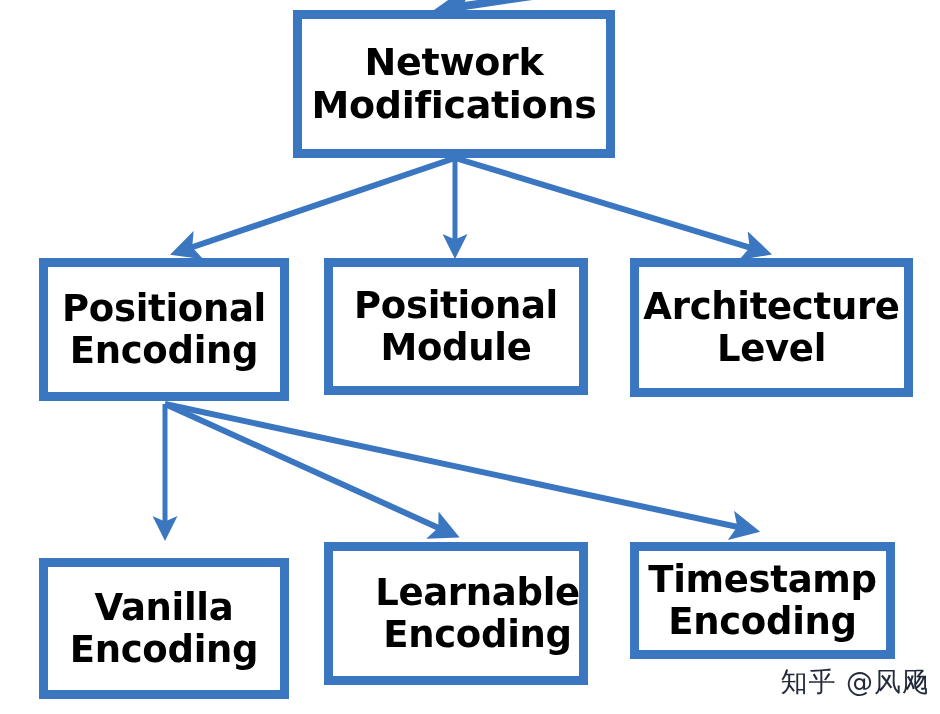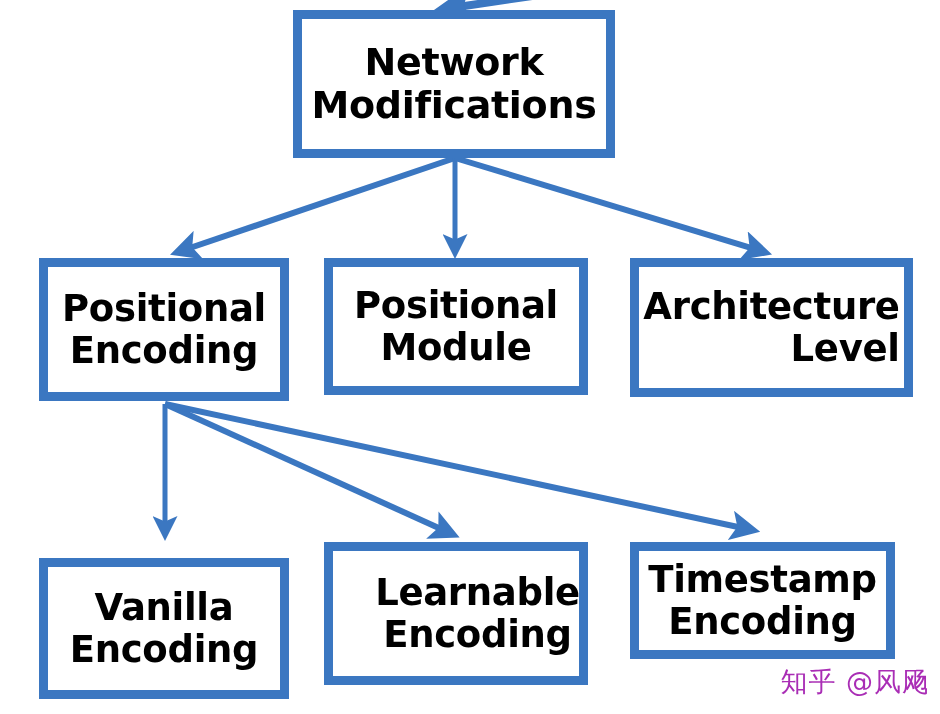--- a/index.html
+++ b/index.html
@@ -45,21 +45,21 @@
     white-space: pre-line;
     padding: 0 6px;
   }
   .node.root .node-label { font-size: 38px; }
   .watermark {
     position: absolute;
     right: 10px;
     bottom: 14px;
     font-family: "DejaVu Sans", "Liberation Sans", sans-serif;
     font-size: 27px;
-    color: #a21caf;
+    color: #0f172a;
     opacity: 0.92;
     z-index: 3;
     white-space: nowrap;
     letter-spacing: 1px;
   }
 </style>
 </head>
 <body>
 
 <div id="canvas">
@@ -104,21 +104,21 @@
   <div class="node" style="left:39px; top:258px; width:250px; height:143px;">
     <span class="node-label">Positional
 Encoding</span>
   </div>
 
   <div class="node" style="left:324px; top:258px; width:264px; height:137px;">
     <span class="node-label">Positional
 Module</span>
   </div>
 
-  <div class="node" style="left:630px; top:258px; width:283px; height:139px;text-align:right;">
+  <div class="node" style="left:630px; top:258px; width:283px; height:139px;">
     <span class="node-label">Architecture
 Level</span>
   </div>
 
   <div class="node" style="left:39px; top:542px; width:250px; height:141px;margin-top:16px;">
     <span class="node-label">Vanilla
 Encoding</span>
   </div>
 
   <div class="node" style="left:324px; top:542px; width:264px; height:143px;padding-left:43px;">

